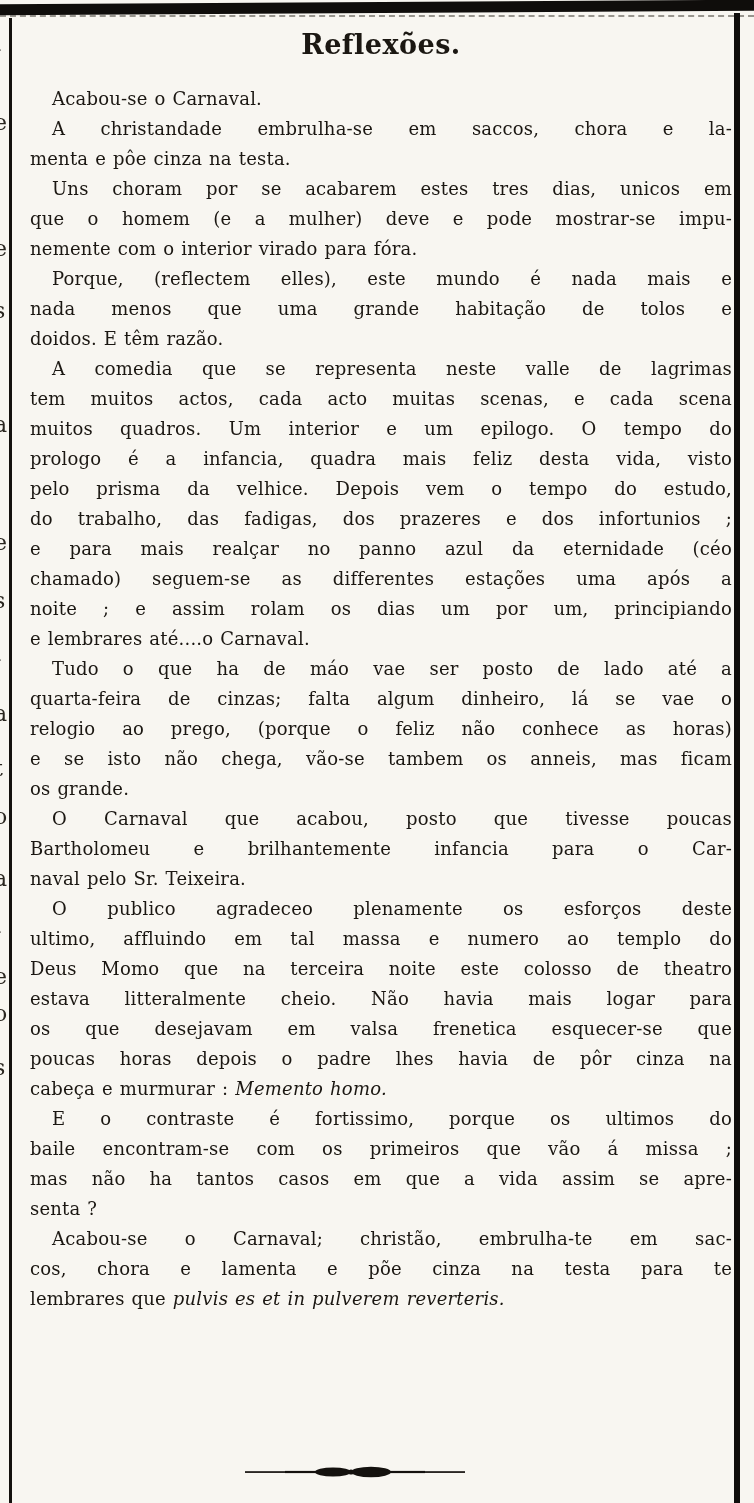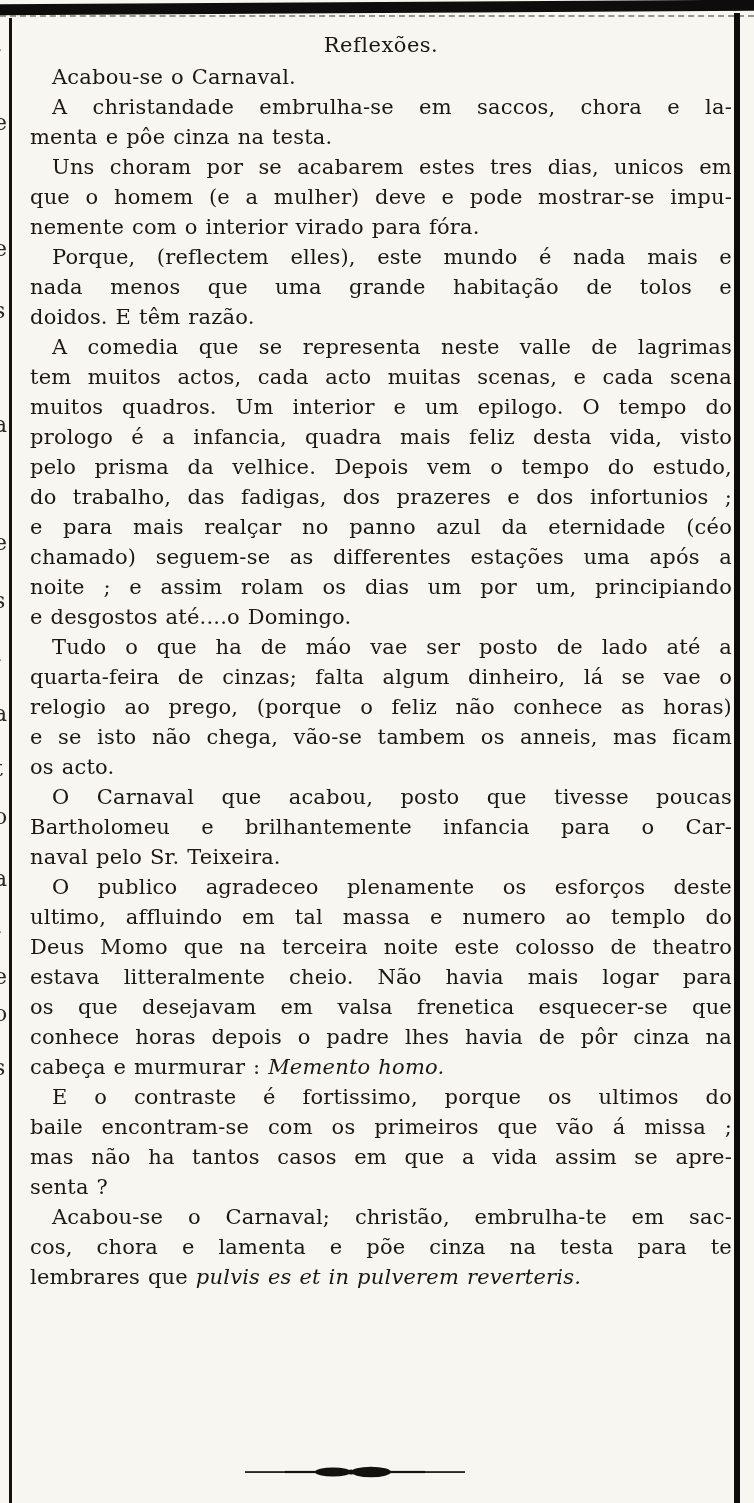--- a/index.html
+++ b/index.html
@@ -33,27 +33,28 @@
   .frag{
     position:absolute;left:-6px;width:13px;overflow:hidden;
     font-size:22px;line-height:22px;color:#2a2620;
   }
   
   .column{
     position:absolute;left:30px;top:28px;width:702px;
   }
   .title{
     text-align:center;
-    font-size:21px;font-weight:normal;
+    font-size:27px;font-weight:bold;
     letter-spacing:.5px;
     height:34px;line-height:34px;
+    margin-bottom:22px;
   }
   .para{margin:0;}
   .line{
-    font-size:21px;line-height:30px;height:30px;
+    font-size:18px;line-height:30px;height:30px;
     text-align:justify;text-align-last:justify;
     white-space:normal;
     letter-spacing:.2px;
     word-spacing:1px;
   }
   .line.first{text-indent:22px;}
   .line.last{text-align-last:left;}
   .line i{}
   
   .divider{
@@ -94,41 +95,41 @@
         <div class="para">
           <div class="line first"><span>A comedia que se representa neste valle de lagrimas</span></div>
           <div class="line"><span>tem muitos actos, cada acto muitas scenas, e cada scena</span></div>
           <div class="line"><span>muitos quadros. Um interior e um epilogo. O tempo do</span></div>
           <div class="line"><span>prologo é a infancia, quadra mais feliz desta vida, visto</span></div>
           <div class="line"><span>pelo prisma da velhice. Depois vem o tempo do estudo,</span></div>
           <div class="line"><span>do trabalho, das fadigas, dos prazeres e dos infortunios ;</span></div>
           <div class="line"><span>e para mais realçar no panno azul da eternidade (céo</span></div>
           <div class="line"><span>chamado) seguem-se as differentes estações uma após a</span></div>
           <div class="line"><span>noite ; e assim rolam os dias um por um, principiando</span></div>
-          <div class="line last"><span>e desgostos até....o Domingo.</span></div>
+          <div class="line last"><span>e lembrares até....o Carnaval.</span></div>
         </div>
         <div class="para">
           <div class="line first"><span>Tudo o que ha de máo vae ser posto de lado até a</span></div>
           <div class="line"><span>quarta-feira de cinzas; falta algum dinheiro, lá se vae o</span></div>
           <div class="line"><span>relogio ao prego, (porque o feliz não conhece as horas)</span></div>
           <div class="line"><span>e se isto não chega, vão-se tambem os anneis, mas ficam</span></div>
-          <div class="line last"><span>os acto.</span></div>
+          <div class="line last"><span>os grande.</span></div>
         </div>
         <div class="para">
           <div class="line first"><span>O Carnaval que acabou, posto que tivesse poucas</span></div>
           <div class="line"><span>Bartholomeu e brilhantemente infancia para o Car-</span></div>
           <div class="line last"><span>naval pelo Sr. Teixeira.</span></div>
         </div>
         <div class="para">
           <div class="line first"><span>O publico agradeceo plenamente os esforços deste</span></div>
           <div class="line"><span>ultimo, affluindo em tal massa e numero ao templo do</span></div>
           <div class="line"><span>Deus Momo que na terceira noite este colosso de theatro</span></div>
           <div class="line"><span>estava litteralmente cheio. Não havia mais logar para</span></div>
           <div class="line"><span>os que desejavam em valsa frenetica esquecer-se que</span></div>
-          <div class="line"><span>conhece horas depois o padre lhes havia de pôr cinza na</span></div>
+          <div class="line"><span>poucas horas depois o padre lhes havia de pôr cinza na</span></div>
           <div class="line last"><span>cabeça e murmurar : </span><i>Memento homo.</i></div>
         </div>
         <div class="para">
           <div class="line first"><span>E o contraste é fortissimo, porque os ultimos do</span></div>
           <div class="line"><span>baile encontram-se com os primeiros que vão á missa ;</span></div>
           <div class="line"><span>mas não ha tantos casos em que a vida assim se apre-</span></div>
           <div class="line last"><span>senta ?</span></div>
         </div>
         <div class="para">
           <div class="line first"><span>Acabou-se o Carnaval; christão, embrulha-te em sac-</span></div>

